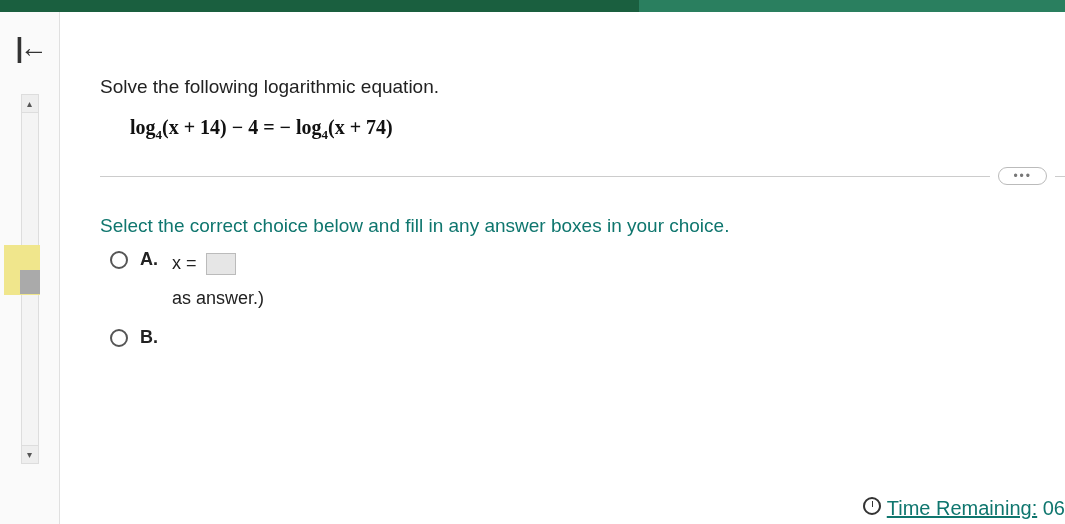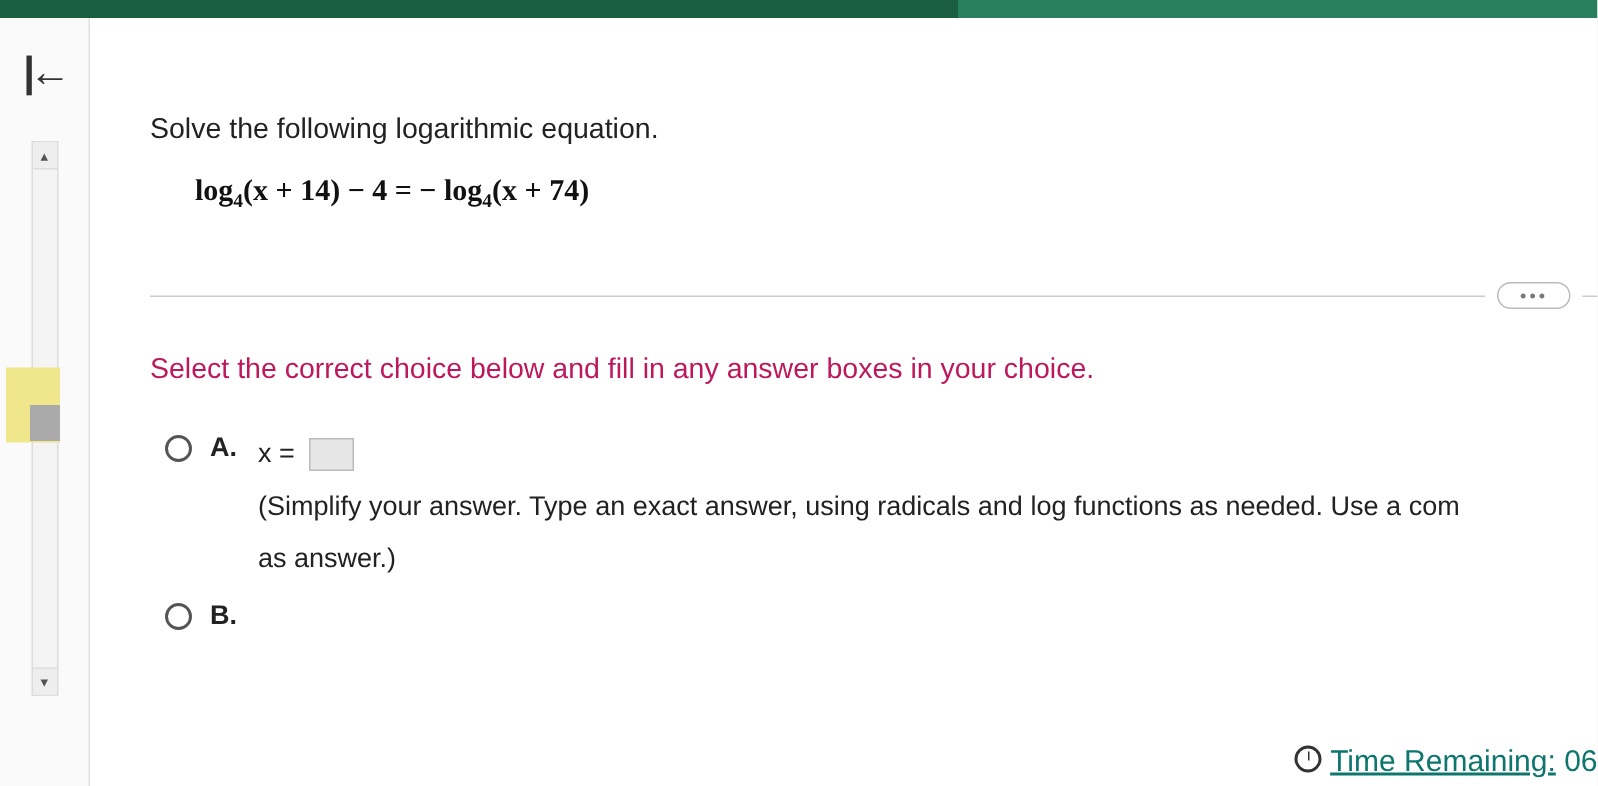--- a/index.html
+++ b/index.html
@@ -86,21 +86,21 @@
       font-size: 19px;
       color: #222;
       margin-bottom: 18px;
       margin-top: 44px;
     }
     .equation {
       font-size: 20px;
       color: #111;
       font-weight: bold;
       margin-left: 30px;
-      margin-bottom: 46px;
+      margin-bottom: 24px;
       font-family: 'Times New Roman', serif;
     }
     .equation .sub {
       font-size: 13px;
       vertical-align: sub;
       font-weight: bold;
     }
     .divider-row {
       display: flex;
       align-items: center;
@@ -118,22 +118,22 @@
       font-size: 12px;
       color: #777;
       background: #fff;
       margin: 0 8px;
       cursor: pointer;
       letter-spacing: 2px;
       line-height: 1;
     }
     .instruction {
       font-size: 19px;
-      color: #be185d;
-      margin-bottom: 30px;
+      color: #0f766e;
+      margin-bottom: 12px;
     }
     .choice {
       display: flex;
       align-items: flex-start;
       margin-bottom: 14px;
       margin-left: 10px;
     }
     .radio {
       width: 18px;
       height: 18px;
@@ -228,21 +228,20 @@
       <div class="hr-line" style="flex:0 0 10px"></div>
     </div>
 
     <div class="instruction">Select the correct choice below and fill in any answer boxes in your choice.</div>
 
     <div class="choice">
       <div class="radio"></div>
       <div class="choice-label">A.</div>
       <div class="choice-body">
         <span>x = </span><span class="answer-box"></span>
-        <div class="hint">(Simplify your answer.  Type an exact answer, using radicals and log functions as needed.  Use a com</div>
         <div class="hint">as answer.)</div>
       </div>
     </div>
 
     <div class="choice">
       <div class="radio"></div>
       <div class="choice-label">B.</div>
     </div>
 
     <div class="footer">

